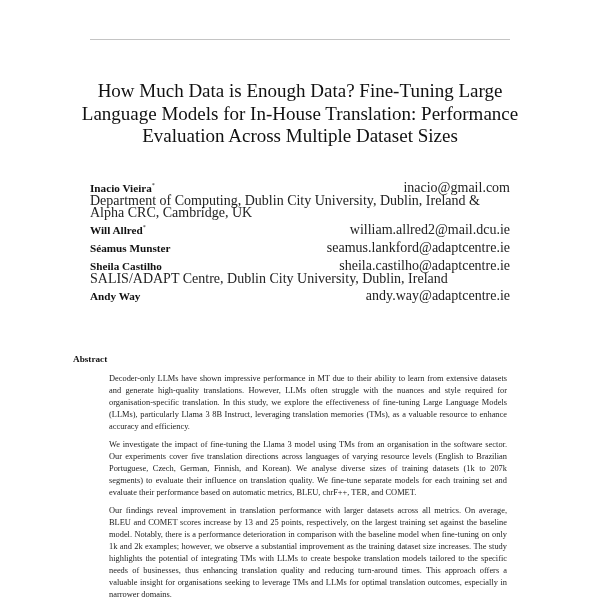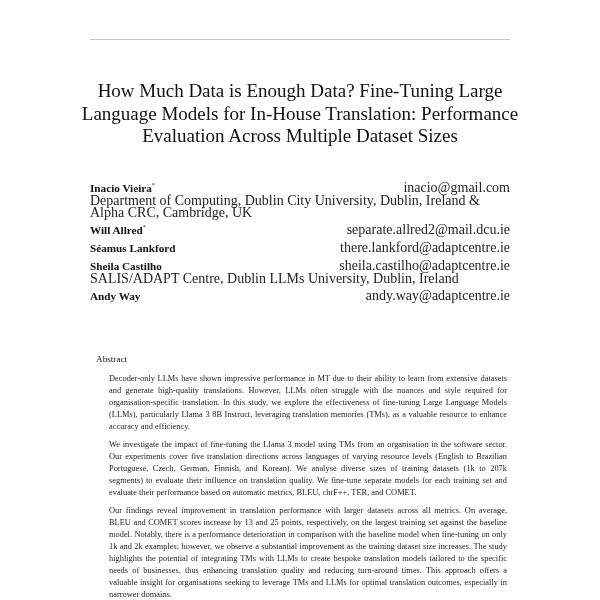--- a/index.html
+++ b/index.html
@@ -8,21 +8,21 @@
   .rule { position: absolute; left: 90px; top: 39px; width: 420px; height: 1px; background: #c4c4c4; }
   .title { position: absolute; left: 80px; top: 80px; width: 440px; text-align: center;
            font-weight: normal; font-size: 19px; line-height: 22.5px; color: #111; }
   .authors { position: absolute; left: 90px; top: 180px; width: 420px; }
   .author { margin-bottom: 3px; }
   .author-row { display: flex; justify-content: space-between; align-items: baseline; height: 15px; }
   .author-name { font-weight: bold; font-size: 11.2px; }
   .author-name sup { font-size: 6px; font-weight: normal; }
   .author-email { font-size: 14px; color: #222; }
   .author-aff { font-size: 14px; line-height: 12px; color: #222; }
-  .abstract-head { position: absolute; left: 96px; top: 354px; font-weight: normal; font-size: 9.2px; }
+  .abstract-head { position: absolute; left: 73px; top: 354px; font-weight: bold; font-size: 9.2px; }
   .abstract { position: absolute; left: 109px; top: 373px; width: 402px; }
   .abstract p { margin: 0 4px 6px 0; font-size: 8.4px; line-height: 12px; text-align: justify; color: #222; }
 </style>
 </head>
 <body>
 
 <div class="rule"></div>
 
 <div class="title">How Much Data is Enough Data? Fine-Tuning Large Language Models for In-House Translation: Performance Evaluation Across Multiple Dataset Sizes</div>
 
@@ -30,35 +30,35 @@
   <div class="author">
     <div class="author-row">
       <span class="author-name"><span>Inacio Vieira</span><sup>*</sup></span>
       <span class="author-email">inacio@gmail.com</span>
     </div>
     <div class="author-aff">Department of Computing, Dublin City University, Dublin, Ireland &amp; Alpha CRC, Cambridge, UK</div>
   </div>
   <div class="author">
     <div class="author-row">
       <span class="author-name"><span>Will Allred</span><sup>*</sup></span>
-      <span class="author-email">separate.allred2@mail.dcu.ie</span>
+      <span class="author-email">william.allred2@mail.dcu.ie</span>
     </div>
   </div>
   <div class="author">
     <div class="author-row">
-      <span class="author-name"><span>Séamus Lankford</span></span>
-      <span class="author-email">there.lankford@adaptcentre.ie</span>
+      <span class="author-name"><span>Séamus Munster</span></span>
+      <span class="author-email">seamus.lankford@adaptcentre.ie</span>
     </div>
   </div>
   <div class="author">
     <div class="author-row">
       <span class="author-name"><span>Sheila Castilho</span></span>
       <span class="author-email">sheila.castilho@adaptcentre.ie</span>
     </div>
-    <div class="author-aff">SALIS/ADAPT Centre, Dublin LLMs University, Dublin, Ireland</div>
+    <div class="author-aff">SALIS/ADAPT Centre, Dublin City University, Dublin, Ireland</div>
   </div>
   <div class="author">
     <div class="author-row">
       <span class="author-name"><span>Andy Way</span></span>
       <span class="author-email">andy.way@adaptcentre.ie</span>
     </div>
   </div>
 </div>
 
 <div class="abstract-head">Abstract</div>

